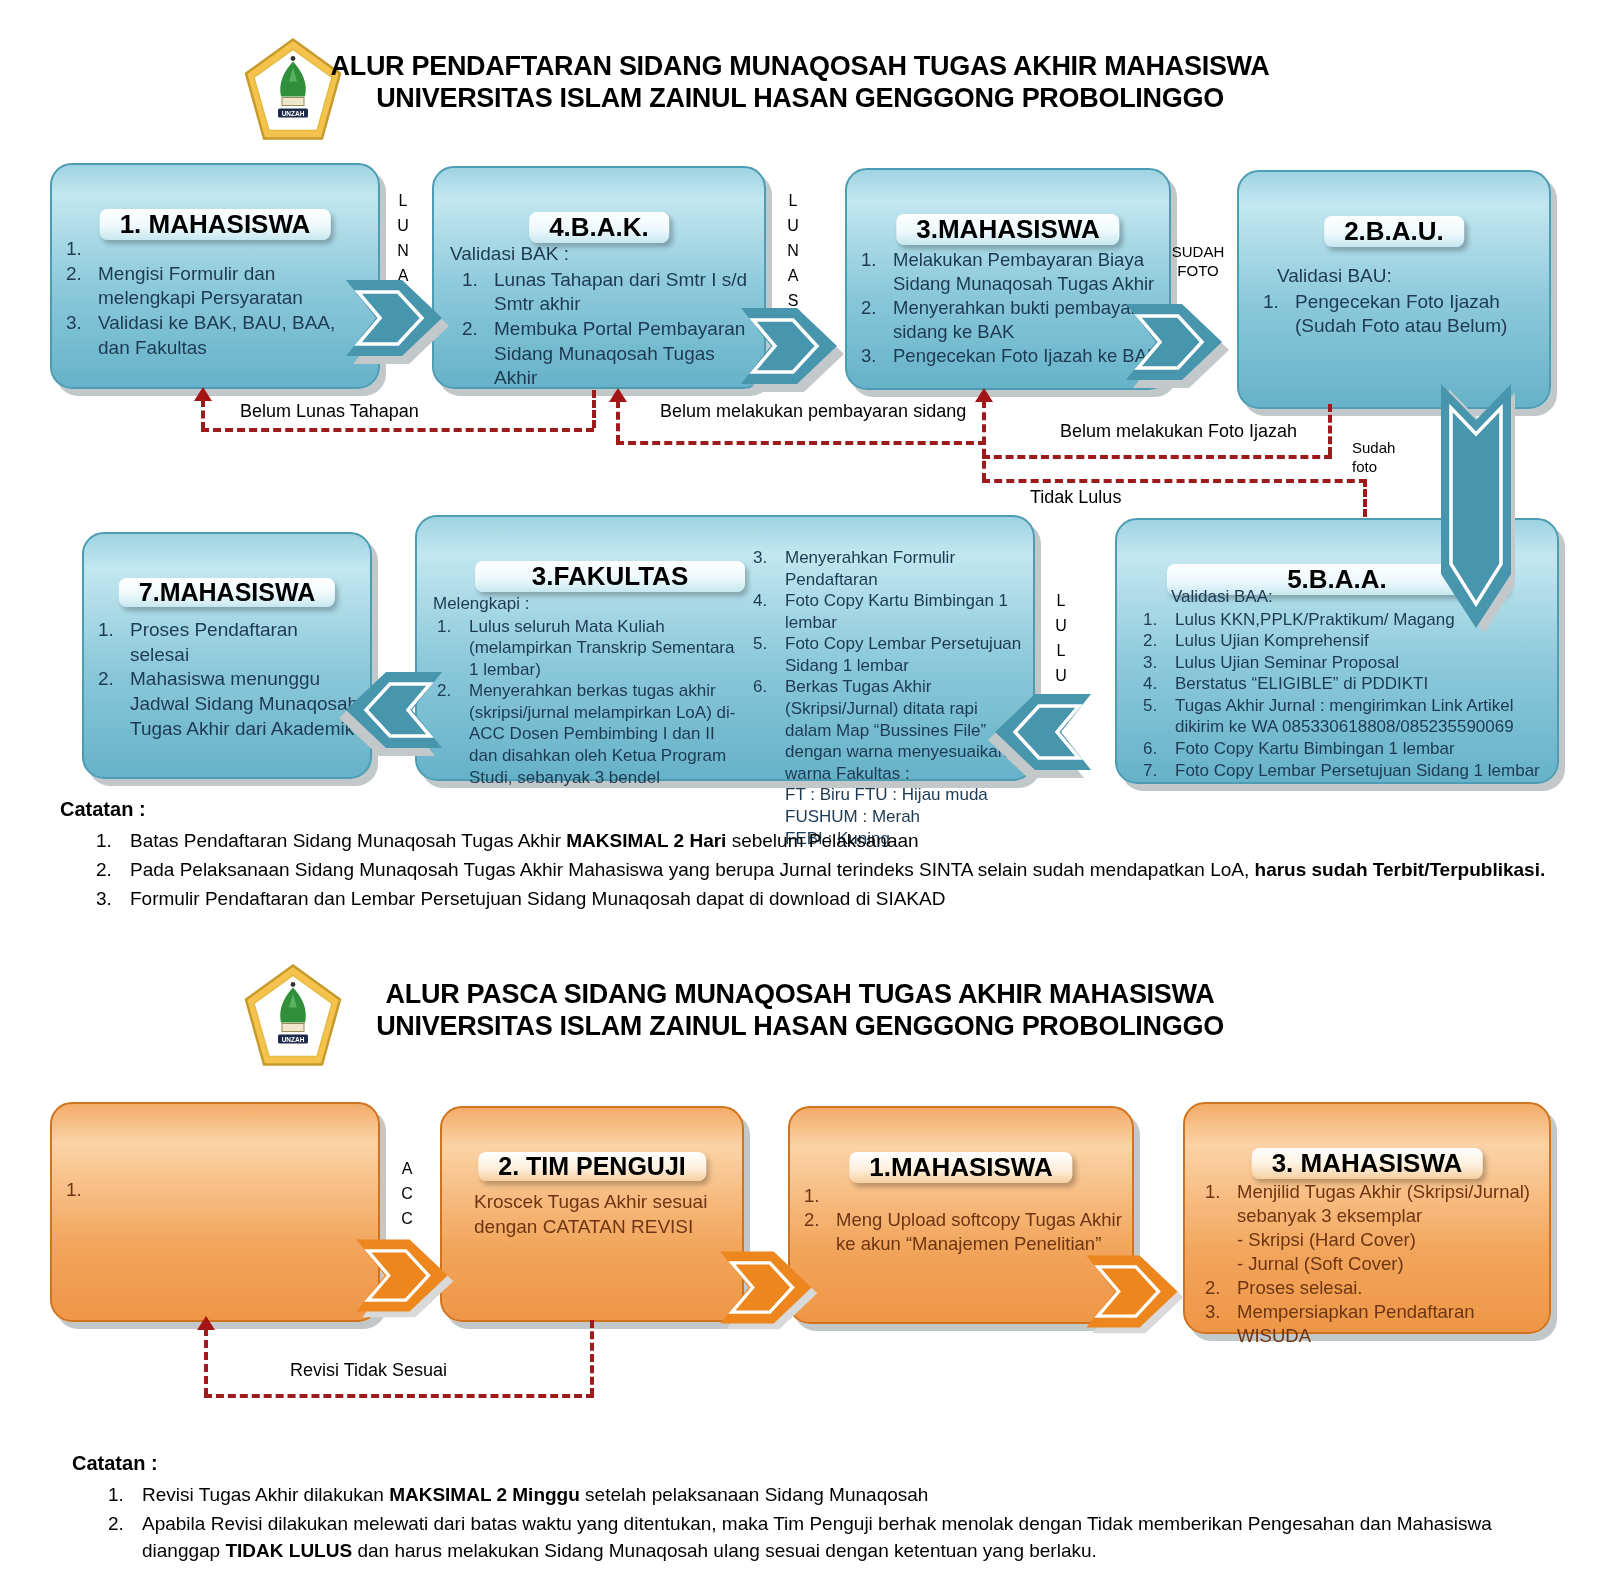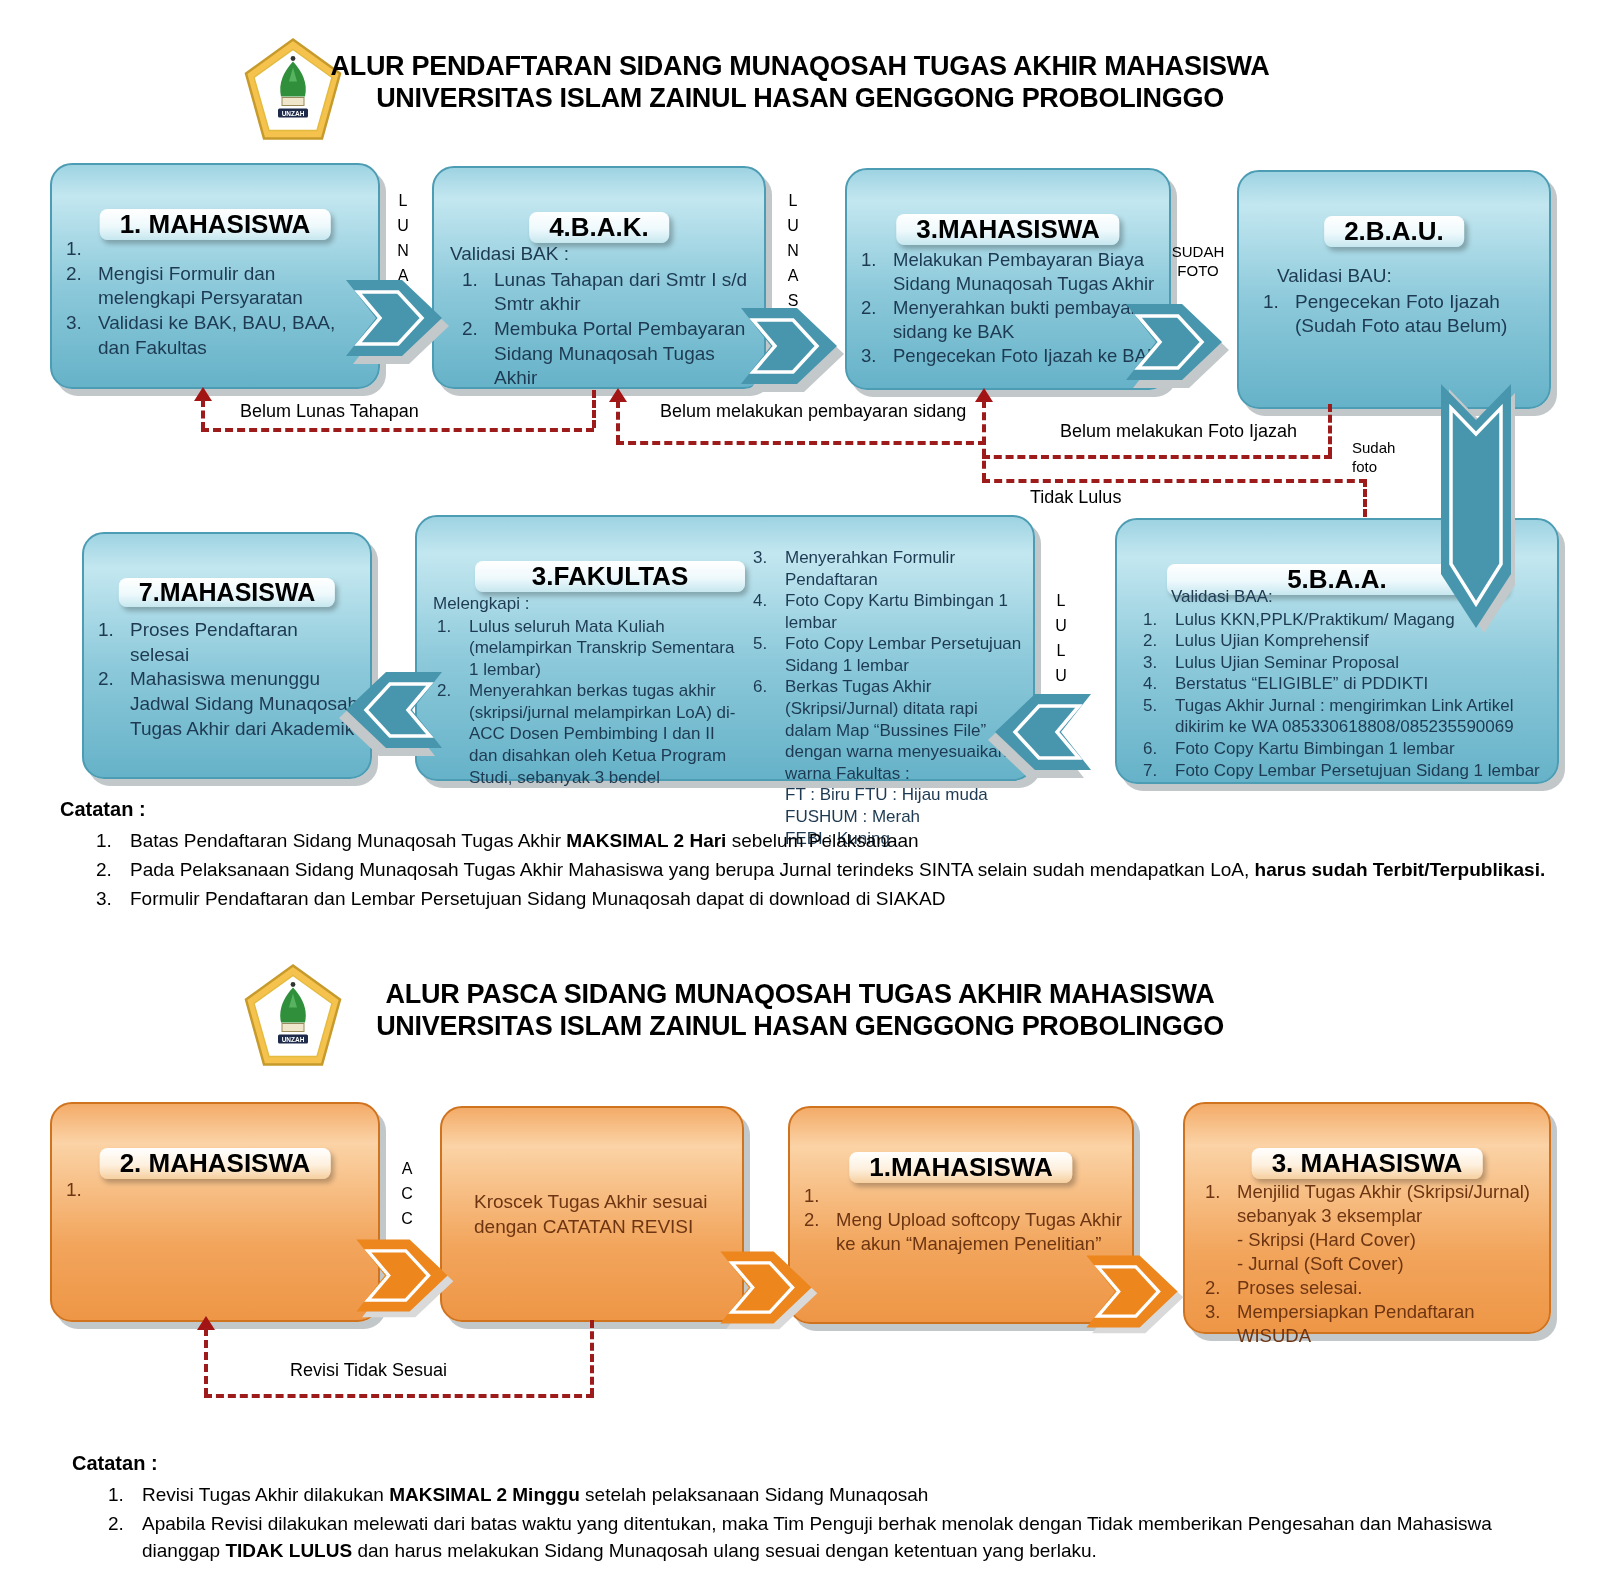--- a/index.html
+++ b/index.html
@@ -354,32 +354,32 @@
       <rect x="35" y="71" width="30" height="9" rx="1.5" fill="#1e2a4a"></rect>
       <text x="50" y="78.3" font-size="6.5" fill="#ffffff" text-anchor="middle" font-weight="bold">UNZAH</text>
     </svg>
   </div>
   <div class="abs main-title" style="left:300px;top:978px;width:1000px;">
     <div>ALUR PASCA SIDANG MUNAQOSAH TUGAS AKHIR MAHASISWA</div>
     <div>UNIVERSITAS ISLAM ZAINUL HASAN GENGGONG PROBOLINGGO</div>
   </div>
 
   <div class="fbox orange" style="left:50px;top:1102px;width:326px;height:216px;">
-    <div class="pill">2. MAHASISWA</div>
     <div class="blist" style="left:14px;right:10px;top:74px;">
 
     <div class="li">
           <span class="num">1.</span>
         </div>
       </div>
   </div>
 
   <div class="abs vword" style="left:398px;top:1156px;">A C C</div>
 
   <div class="fbox orange" style="left:440px;top:1106px;width:300px;height:212px;">
+    <div class="pill" style="font-size:25px;">2. TIM PENGUJI</div>
     <div class="blist" style="left:32px;right:14px;top:82px;">Kroscek Tugas Akhir sesuai dengan CATATAN REVISI</div>
   </div>
 
   <div class="fbox orange" style="left:788px;top:1106px;width:342px;height:214px;">
     <div class="pill">1.MAHASISWA</div>
     <div class="blist" style="left:14px;right:8px;top:76px;font-size:18.5px;">
 
     <div class="li">
           <span class="num">1.</span>
         </div>

